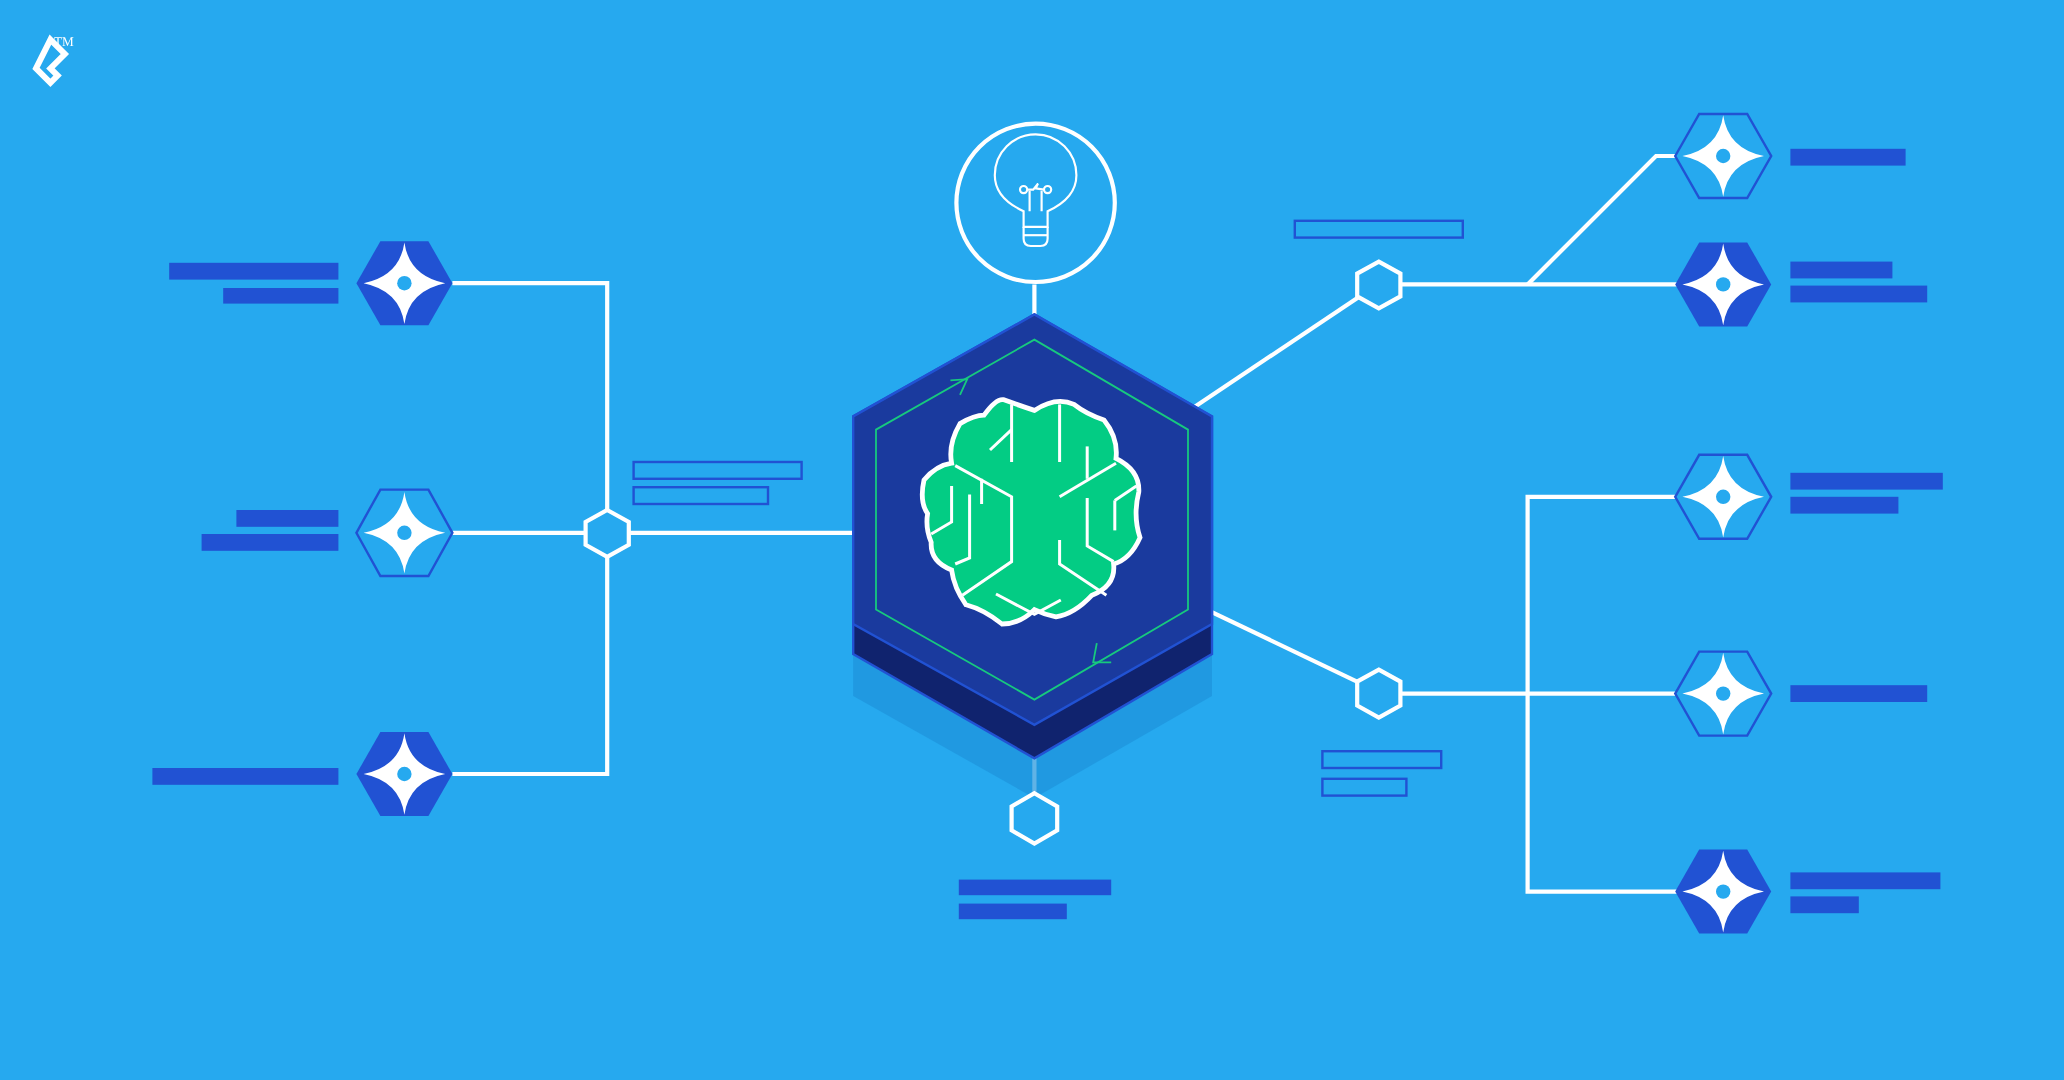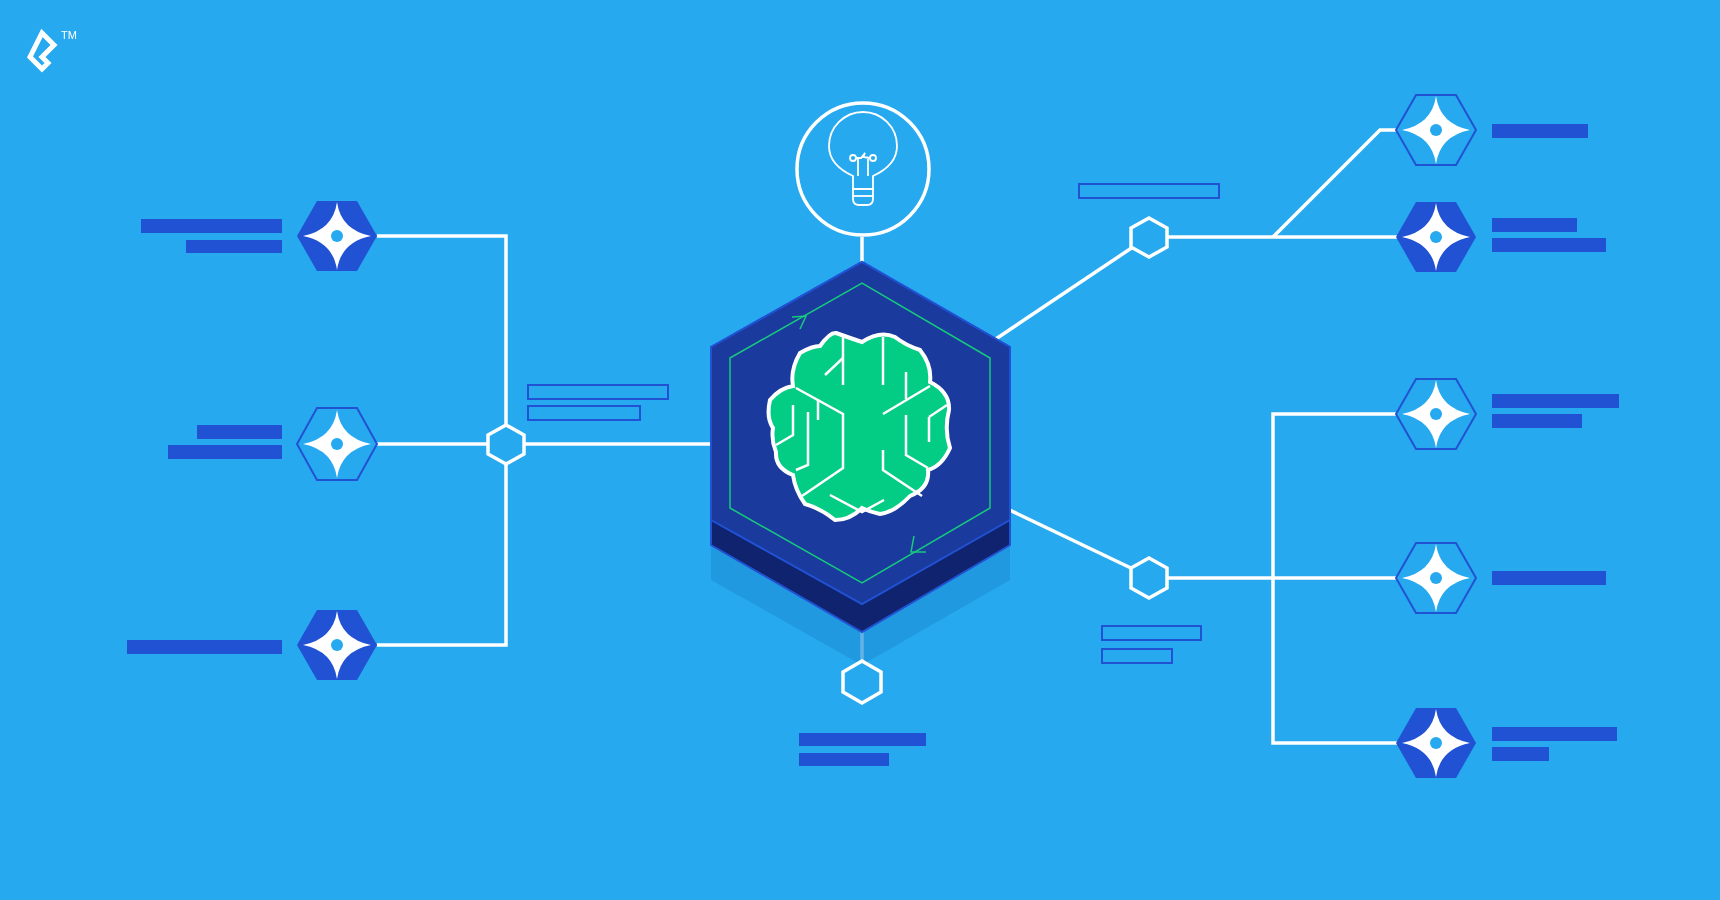--- a/index.html
+++ b/index.html
@@ -1,19 +1,19 @@
 <!DOCTYPE html>
 <html><head>
 <meta charset="utf-8">
 <style>
   html,body{margin:0;padding:0;}
   body{width:1720px;height:900px;overflow:hidden;background:#26a9ef;font-family:"Liberation Sans",sans-serif;}
   #stage{position:relative;width:1720px;height:900px;}
   svg{position:absolute;left:0;top:0;}
-  .tm{position:absolute;left:61px;top:29px;color:#fff;font-size:11px;font-family:Liberation Sans, sans-serif;}
+  .tm{position:absolute;left:45px;top:29px;color:#fff;font-size:11px;font-family:Liberation Serif, serif;}
 </style>
 </head>
 <body>
 
 <div id="stage">
 <span class="tm">TM</span>
 
 <svg width="1720" height="900" viewBox="0 0 1720 900" xmlns="http://www.w3.org/2000/svg">
   <defs>
     <g id="sparkle">

